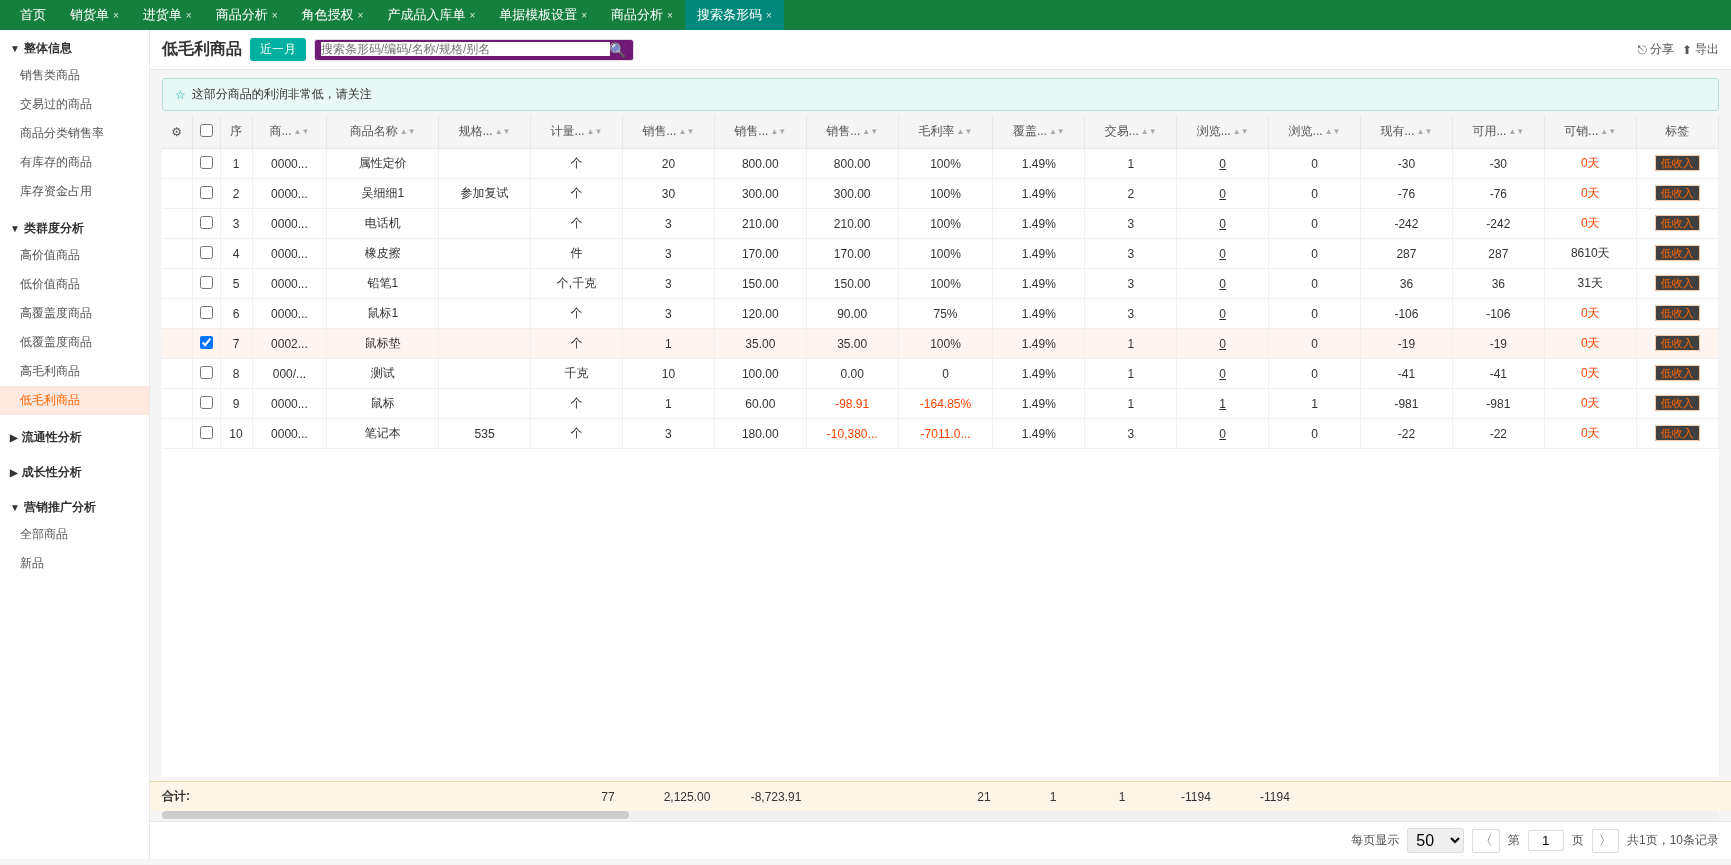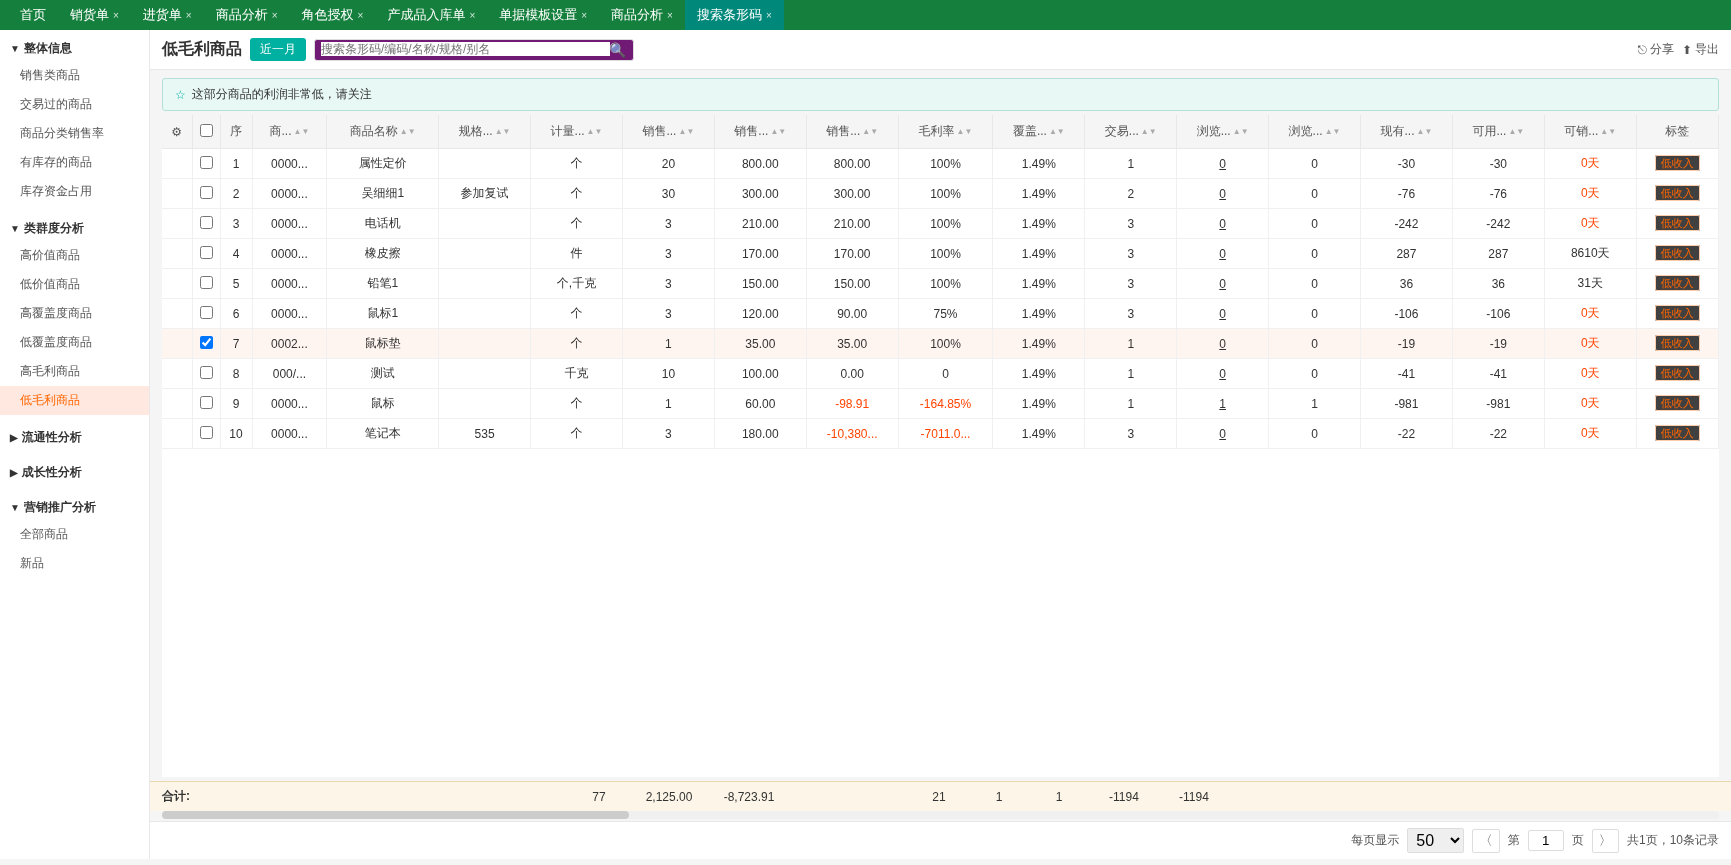--- a/index.html
+++ b/index.html
@@ -50,21 +50,21 @@
     .red-text { color: #ff4400; }
     .orange-tag { background: #404040; color: #ff6600; border: 1px solid #ffccaa; padding: 1px 5px; border-radius: 2px; font-size: 11px; }
     .underline-link { text-decoration: underline; cursor: pointer; color: #333; }
     .col-settings { width: 30px; }
     .col-check { width: 28px; }
     .col-num { width: 32px; }
 
     
     .footer-row { background: #fdf6e8; padding: 6px 12px; display: flex; align-items: center; border-top: 1px solid #e8d8b0; font-size: 12px; color: #333; }
     .footer-label { font-weight: bold; margin-right: 39px; }
-    .footer-values { display: flex; gap: 0; flex: 1; }
+    .footer-values { display: flex; gap: 9px; flex: 1; }
     .footer-cell { text-align: center; padding: 0 6px; }
 
     
     .pagination-bar { background: #fff; padding: 6px 12px; display: flex; align-items: center; justify-content: flex-end; gap: 8px; border-top: 1px solid #e8e8e8; font-size: 12px; color: #555; }
     .page-size-select { border: 1px solid #ddd; padding: 2px 4px; border-radius: 2px; font-size: 16px; }
     .page-btn { border: 1px solid #ddd; background: #fff; padding: 2px 6px; cursor: pointer; border-radius: 2px; color: #555; }
     .page-input { border: 1px solid #ddd; width: 36px; text-align: center; padding: 2px; border-radius: 2px; }
 
     
     .scrollbar-area { height: 8px; background: #f0f0f0; margin: 0 12px 2px; border-radius: 4px; position: relative; }

